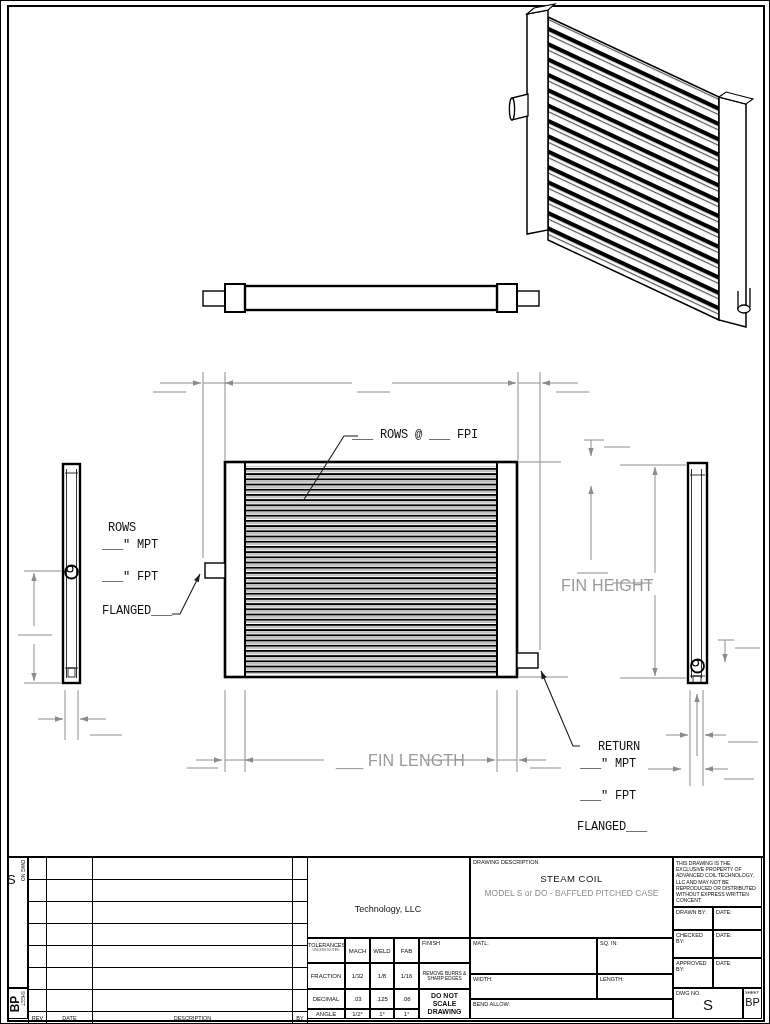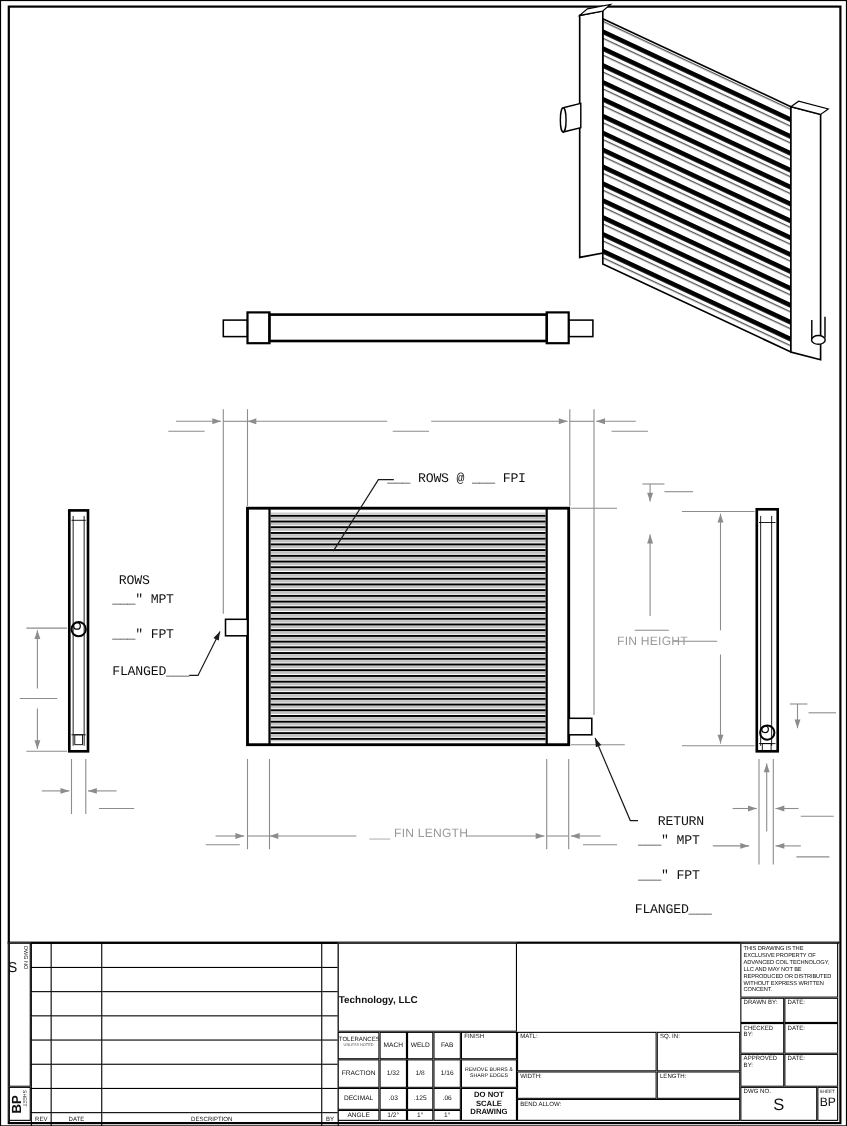--- a/index.html
+++ b/index.html
@@ -4,21 +4,21 @@
 <style>
   html,body{margin:0;padding:0;background:#fff;}
   #page{position:relative;width:770px;height:1024px;background:#fff;overflow:hidden;
         font-family:"Liberation Sans",sans-serif;color:#111;}
   .frame{position:absolute;left:7px;top:5px;width:754px;height:1013px;border:2px solid #000;}
   .outer{position:absolute;left:0;top:0;width:768px;height:1022px;border:1px solid #000;}
   .abs{position:absolute;}
   .t{position:absolute;font-size:12px;letter-spacing:-0.2px;white-space:nowrap;font-family:Liberation Mono, monospace;}
   .spec{position:absolute;left:12px;top:14px;font-size:16px;font-weight:bold;
         line-height:23px;letter-spacing:-0.3px;}
-  .dimtxt{position:absolute;font-size:11px;color:#999;white-space:nowrap;letter-spacing:0.2px;}
+  .dimtxt{position:absolute;font-size:16px;color:#999;white-space:nowrap;letter-spacing:0.2px;}
   
   .cell{position:absolute;border:1px solid #000;box-sizing:border-box;background:#fff;}
   .lbl{font-size:5.5px;line-height:6px;padding:1px 0 0 2px;display:block;}
   .ctr{display:flex;align-items:center;justify-content:center;text-align:center;}
   .tolv{font-size:6px;}
   table.rev{position:absolute;left:28px;top:857px;width:279px;height:162px;
             border-collapse:collapse;table-layout:fixed;}
   table.rev td{border:1px solid #000;padding:0;font-size:5.5px;text-align:center;height:21px;}
   table.rev tr.lblrow td{height:12px;}
   .vert{writing-mode:vertical-rl;}
@@ -235,21 +235,21 @@
       <td>REV</td>
       <td>DATE</td>
       <td>DESCRIPTION</td>
       <td>BY</td>
     </tr>
   </tbody>
     </table>
 
   <div class="cell" style="left:307px;top:857px;width:163px;height:81px">
 
-    <div class="abs" style="left:0;top:46px;width:160px;font-size:9px;font-weight:bold">Technology, LLC</div>
+    <div class="abs" style="left:0;top:46px;width:160px;text-align:center;font-size:9px;font-weight:normal">Technology, LLC</div>
   </div>
 
   <div class="cell" style="left:307px;top:938px;width:38px;height:25px">
     <div style="text-align:center;font-size:5.5px;padding-top:3px">TOLERANCES</div>
     <div style="text-align:center;font-size:3.5px;color:#555">UNLESS NOTED</div>
   </div>
   <div class="cell ctr tolv" style="left:345px;top:938px;width:25px;height:25px">MACH</div>
   <div class="cell ctr tolv" style="left:370px;top:938px;width:24px;height:25px">WELD</div>
   <div class="cell ctr tolv" style="left:394px;top:938px;width:25px;height:25px">FAB</div>
   <div class="cell" style="left:419px;top:938px;width:51px;height:25px">
@@ -266,20 +266,25 @@
   <div class="cell ctr tolv" style="left:345px;top:989px;width:25px;height:20px">.03</div>
   <div class="cell ctr tolv" style="left:370px;top:989px;width:24px;height:20px">.125</div>
   <div class="cell ctr tolv" style="left:394px;top:989px;width:25px;height:20px">.06</div>
   <div class="cell ctr" style="left:419px;top:989px;width:51px;height:30px;font-size:7px;font-weight:bold;line-height:8px">DO NOT SCALE DRAWING</div>
 
   <div class="cell ctr tolv" style="left:307px;top:1009px;width:38px;height:10px">ANGLE</div>
   <div class="cell ctr tolv" style="left:345px;top:1009px;width:25px;height:10px">1/2°</div>
   <div class="cell ctr tolv" style="left:370px;top:1009px;width:24px;height:10px">1°</div>
   <div class="cell ctr tolv" style="left:394px;top:1009px;width:25px;height:10px">1°</div>
 
+  <div class="cell" style="left:470px;top:857px;width:203px;height:81px">
+    <span class="lbl">DRAWING DESCRIPTION</span>
+    <div style="text-align:center;font-size:9.5px;margin-top:8px;letter-spacing:0.5px">STEAM COIL</div>
+    <div style="text-align:center;font-size:8.5px;margin-top:4px;color:#8d8d8d">MODEL S or DO - BAFFLED PITCHED CASE</div>
+  </div>
 
   <div class="cell" style="left:470px;top:938px;width:127px;height:36px">
     <span class="lbl">MATL:</span>
     </div>
   <div class="cell" style="left:597px;top:938px;width:76px;height:36px">
     <span class="lbl">SQ. IN:</span>
     </div>
   <div class="cell" style="left:470px;top:974px;width:127px;height:25px">
     <span class="lbl">WIDTH:</span>
     </div>

